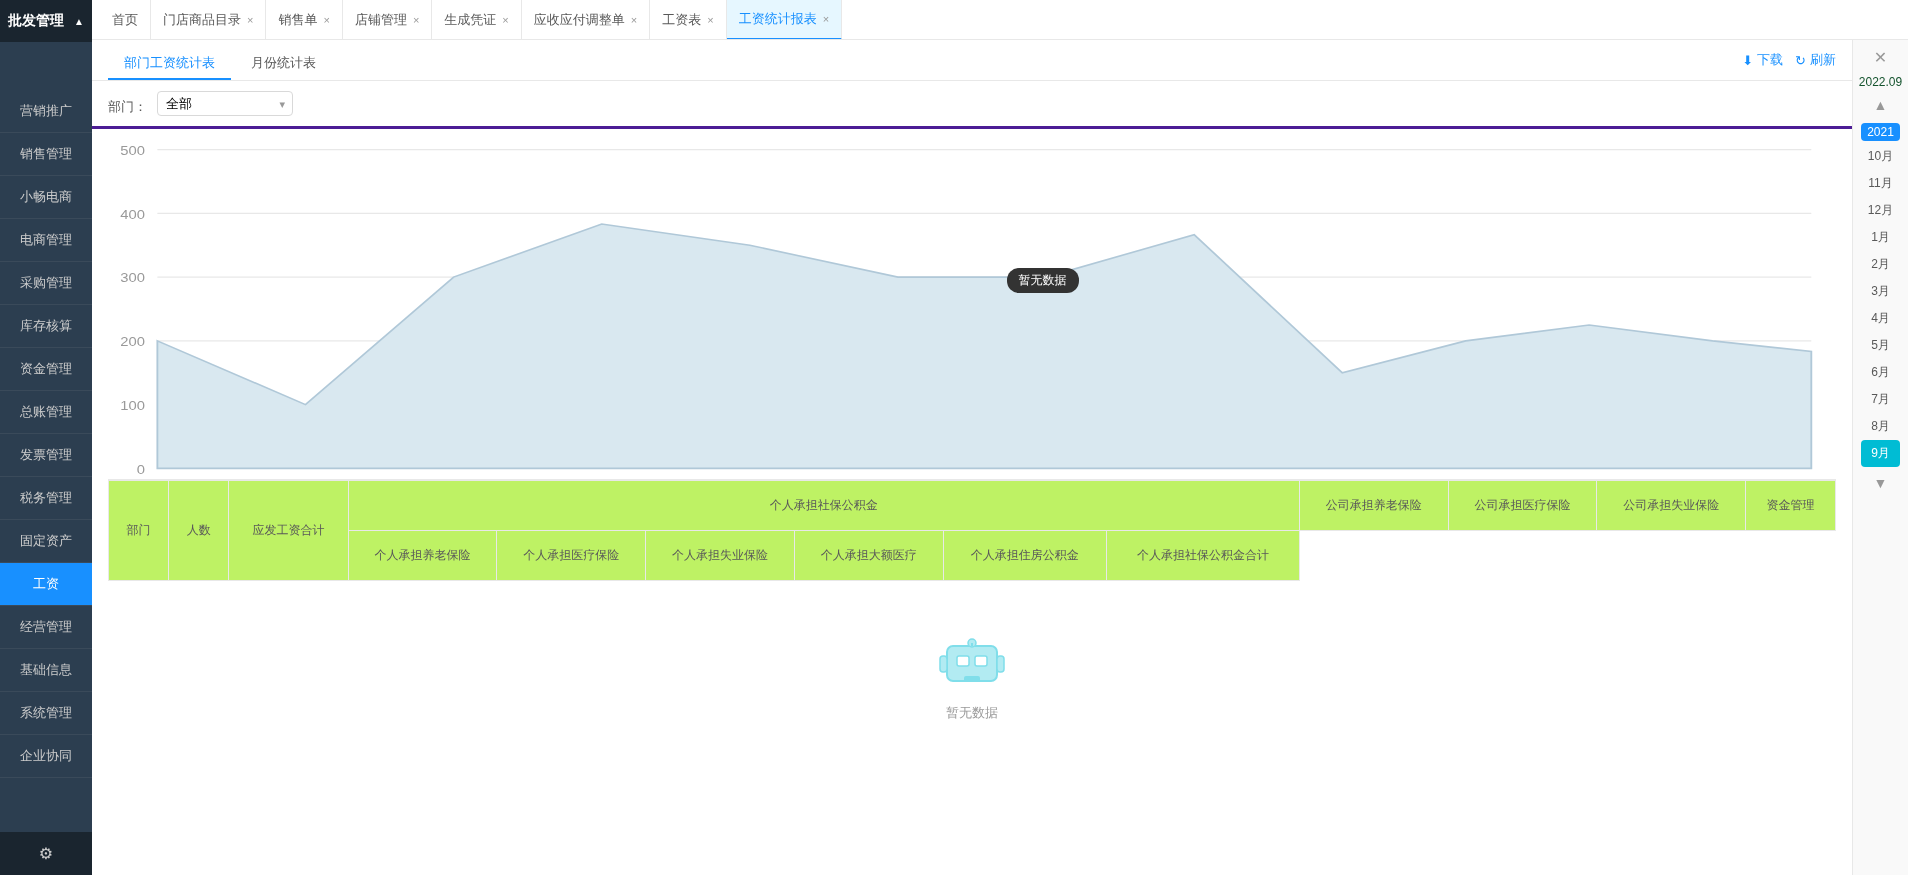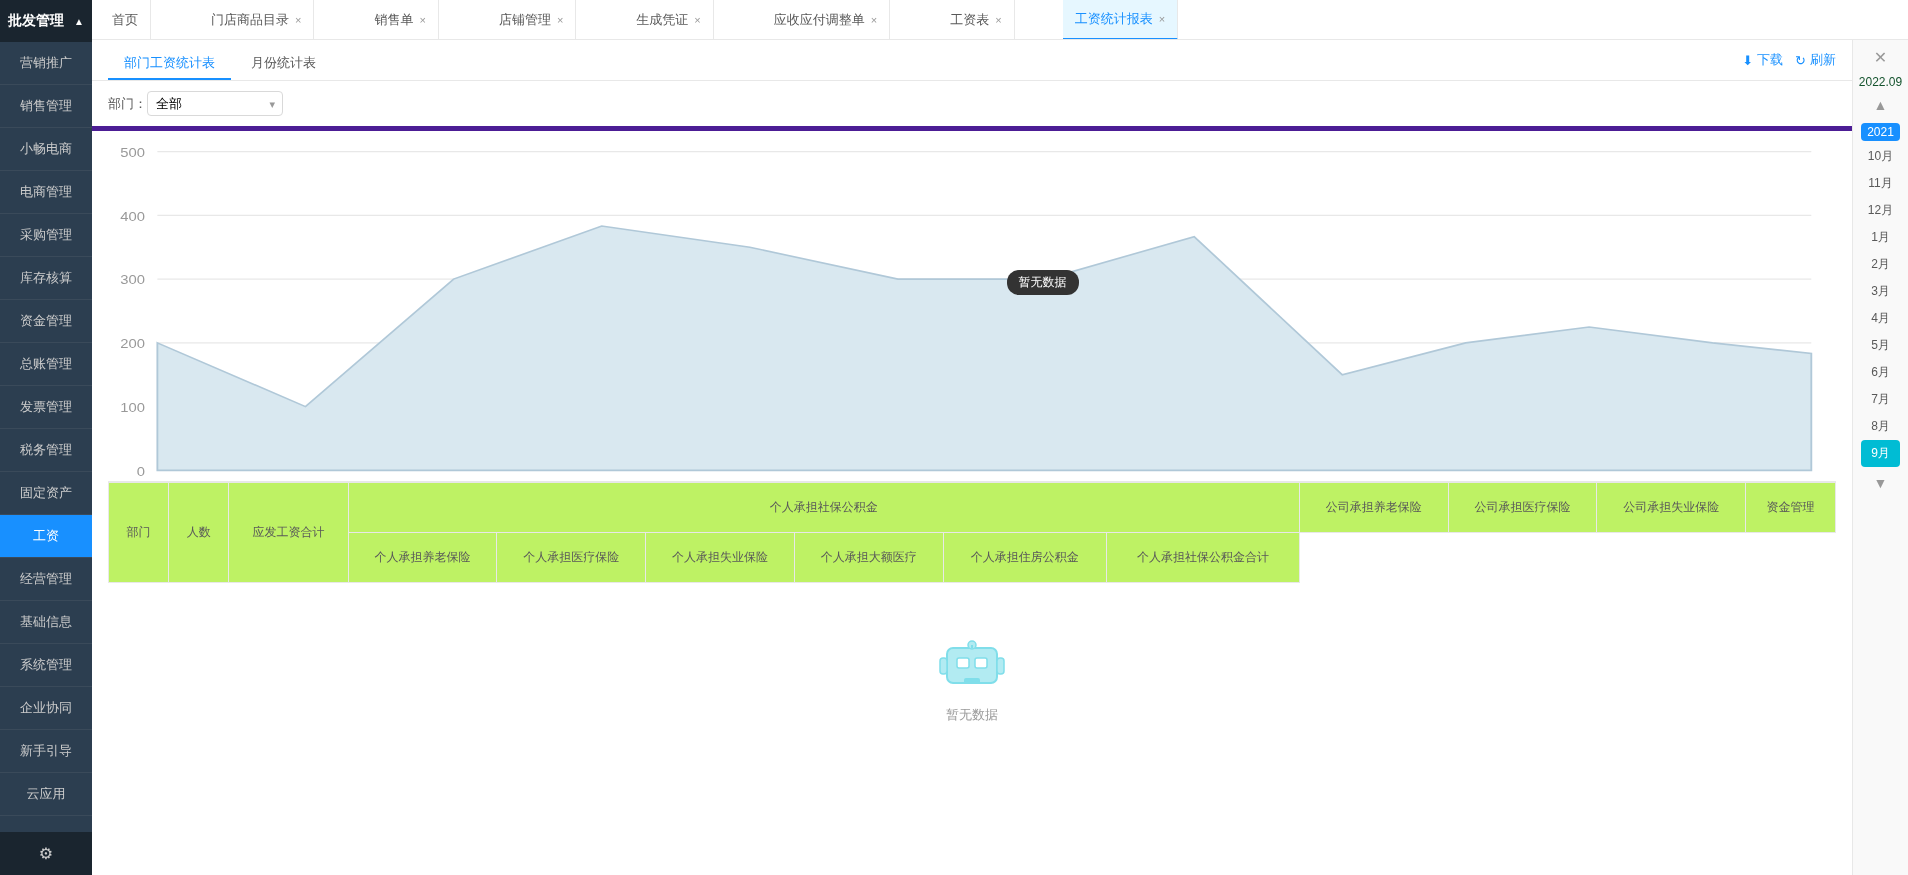--- a/index.html
+++ b/index.html
@@ -6,20 +6,21 @@
     body { font-family: 'Microsoft YaHei', Arial, sans-serif; font-size: 13px; display: flex; height: 875px; overflow: hidden; background: #f0f2f5; }
 
     
     .sidebar {
       width: 92px;
       background: #2c3e50;
       display: flex;
       flex-direction: column;
       height: 100%;
       flex-shrink: 0;
+      gap: 48px;
     }
     .sidebar-header {
       background: #1a252f;
       color: #fff;
       padding: 12px 8px;
       font-size: 14px;
       font-weight: bold;
       display: flex;
       align-items: center;
       justify-content: space-between;
@@ -57,21 +58,20 @@
     .tab-bar {
       background: #fff;
       border-bottom: 1px solid #e8e8e8;
       display: flex;
       align-items: center;
       padding: 0 8px;
       height: 40px;
       flex-shrink: 0;
       overflow-x: auto;
       white-space: nowrap;
-      gap: 48px;
     }
     .tab {
       display: inline-flex;
       align-items: center;
       padding: 0 12px;
       height: 40px;
       cursor: pointer;
       color: #595959;
       border-right: 1px solid #e8e8e8;
       font-size: 13px;
@@ -116,24 +116,24 @@
       border-bottom: 2px solid transparent;
     }
     .sub-tab.active { color: #1890ff; border-bottom: 2px solid #1890ff; }
     .sub-tab-actions { display: flex; align-items: center; gap: 12px; color: #1890ff; font-size: 13px; cursor: pointer; padding-bottom: 8px; }
     .sub-tab-actions span { display: flex; align-items: center; gap: 4px; }
 
     
     .filter-bar {
       padding: 10px 16px;
       display: flex;
-      align-items: center;
-      gap: 0;
-      flex-shrink: 0;
-      border-bottom: 5px solid #4c1d95;
+      align-items: flex-end;
+      gap: 10px;
+      flex-shrink: 0;
+      border-bottom: 3px solid #4c1d95;
     }
     .filter-label { color: #595959; }
     .filter-select {
       border: 1px solid #d9d9d9;
       border-radius: 4px;
       padding: 4px 28px 4px 8px;
       font-size: 13px;
       background: #fff;
       appearance: none;
       position: relative;

